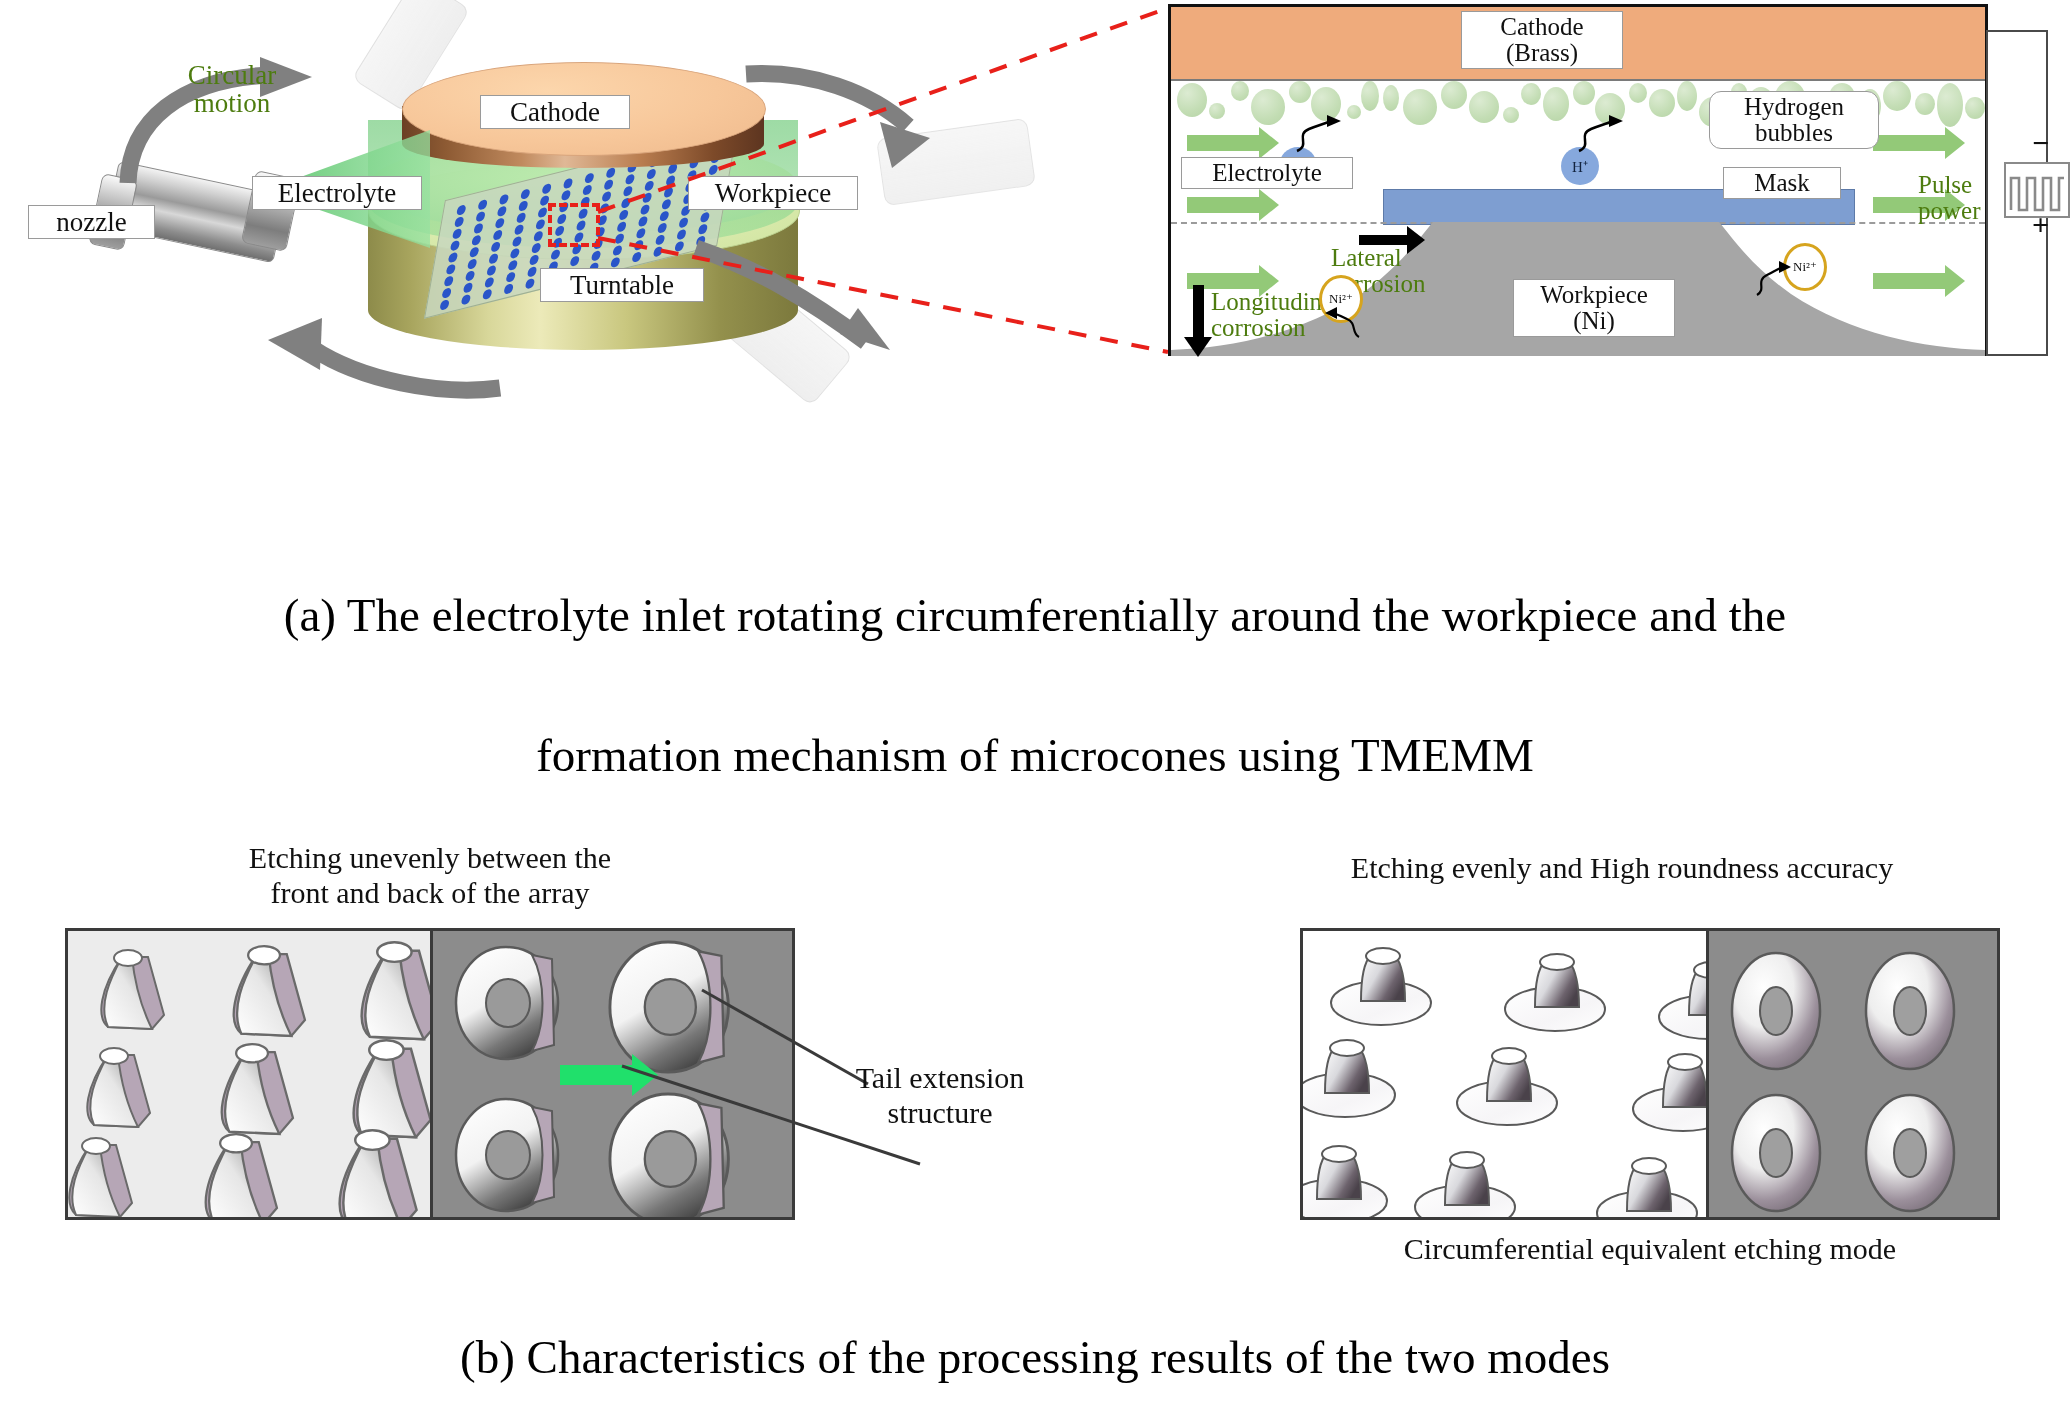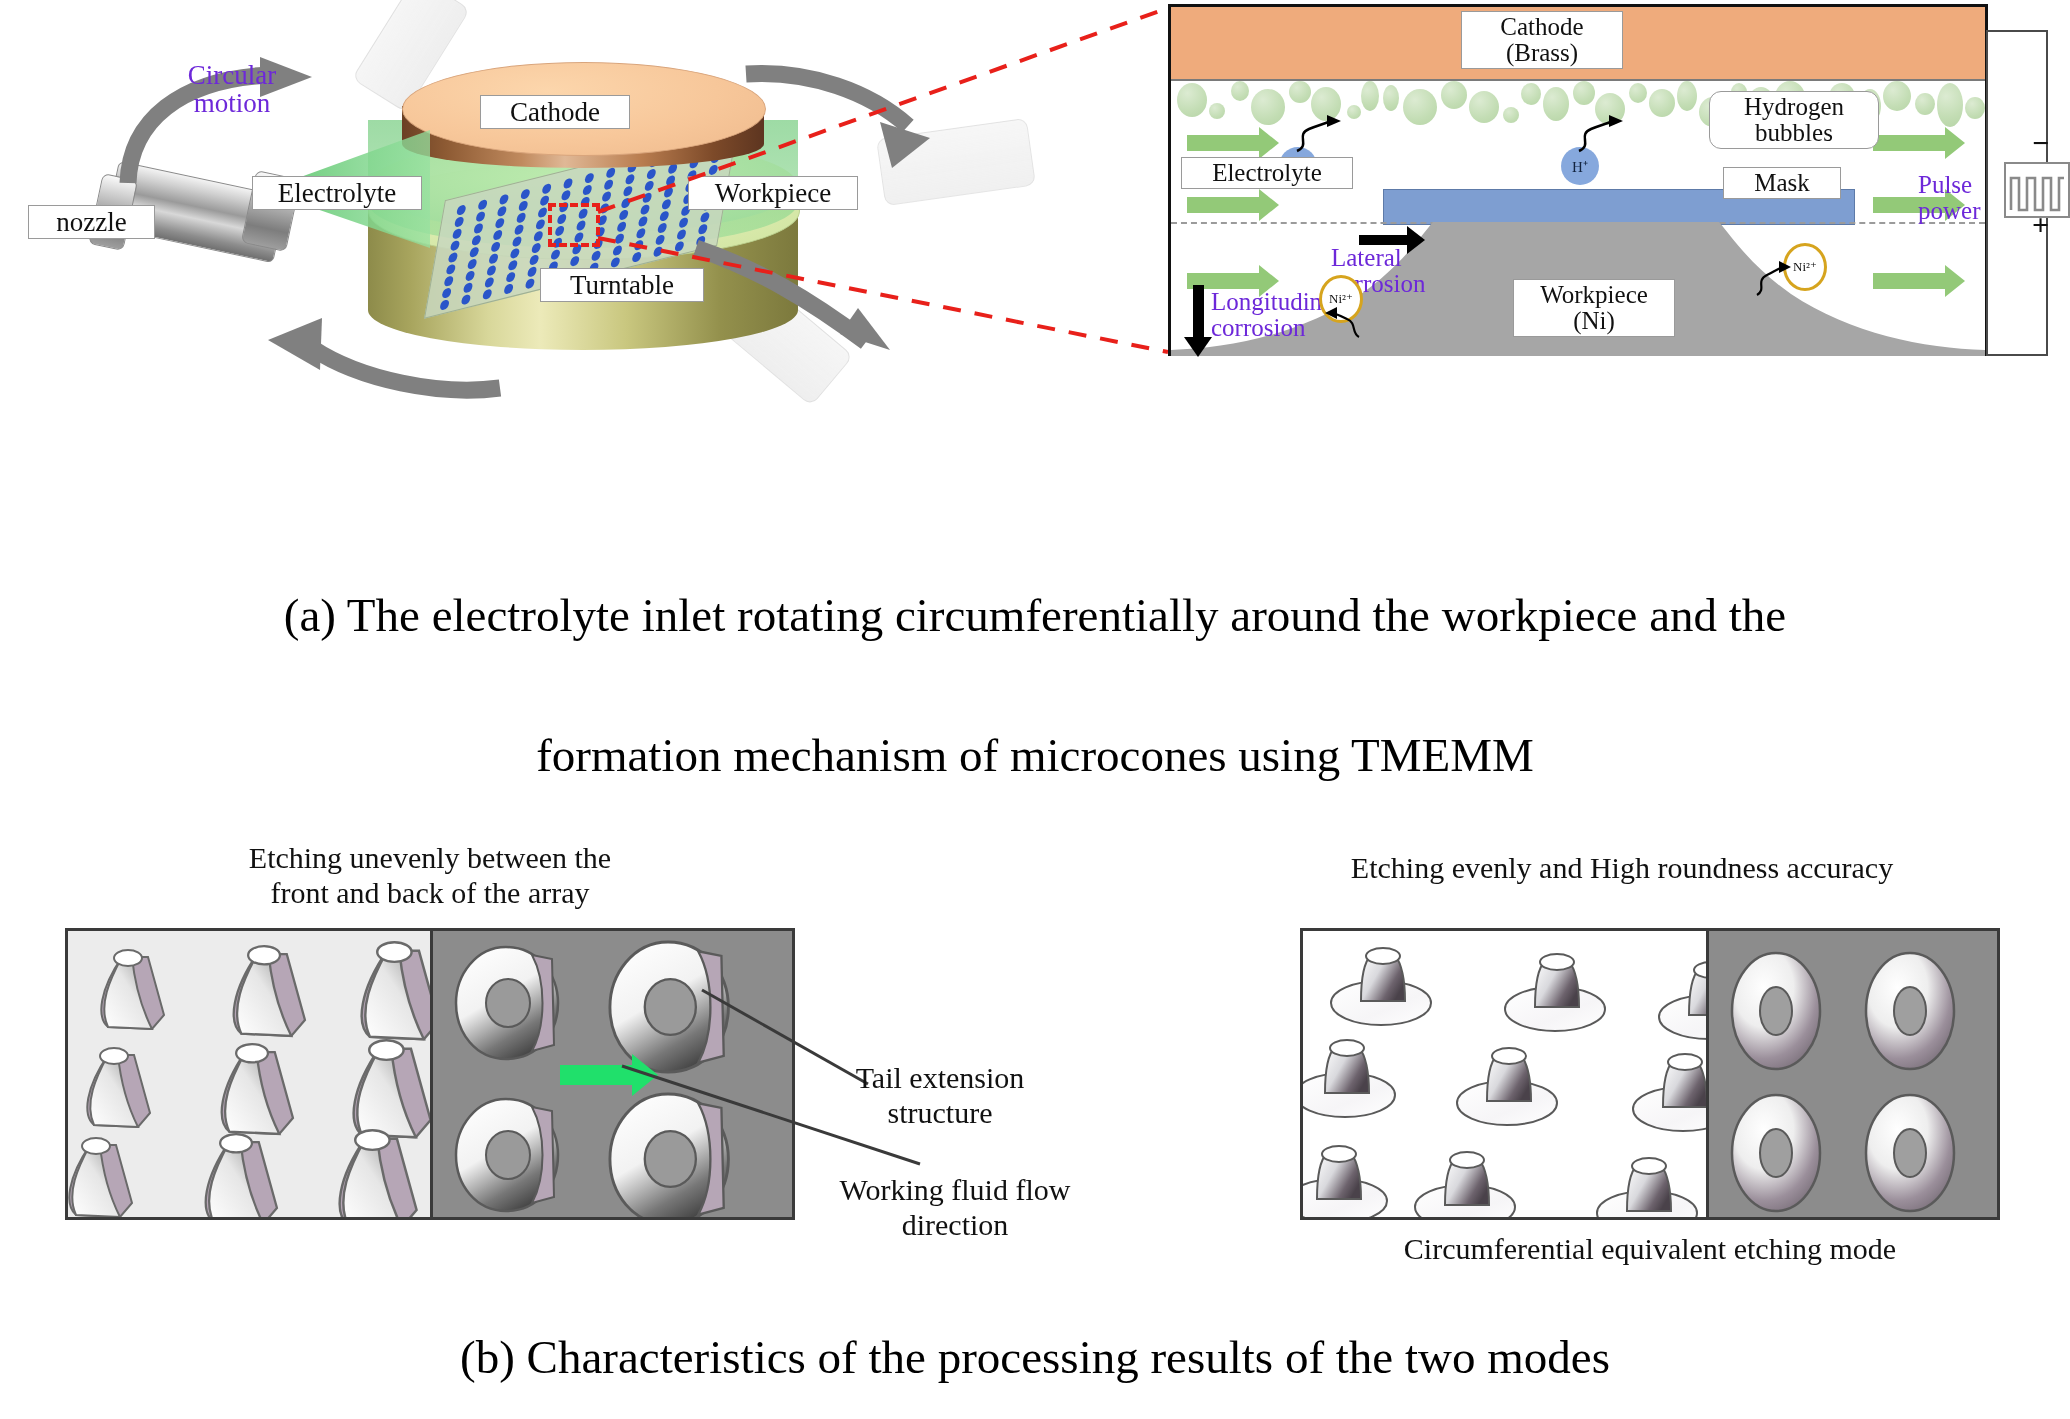--- a/index.html
+++ b/index.html
@@ -29,21 +29,21 @@
     font-size: 27px;
     line-height: 1.04;
     text-align: center;
     white-space: pre-line;
     color: #111;
   }
   .plainlabel {
     font-size: 27px;
     line-height: 1.02;
     text-align: center;
-    color: #6d28d9;
+    color: #4d7c0f;
     white-space: pre-line;
   }
 
   
   #panel-a { position: absolute; left: 0; top: 0; width: 2070px; height: 500px; }
 
   
   #schematic { position: absolute; left: 0; top: 0; width: 1160px; height: 480px; }
 
   .disc-top {
@@ -704,21 +704,20 @@
 
 
     <svg class="leader" style="left:700px; top:148px; width:180px; height:110px;" viewBox="0 0 180 110">
       <line x1="2" y1="2" x2="168" y2="96" stroke="#3a3a3a" stroke-width="3"></line>
     </svg>
     <svg class="leader" style="left:620px; top:224px; width:310px; height:110px;" viewBox="0 0 310 110">
       <line x1="2" y1="2" x2="300" y2="100" stroke="#3a3a3a" stroke-width="3"></line>
     </svg>
     <div class="anno" style="left:815px; top:220px; width:250px;">Tail extension
 structure</div>
-    <div class="anno" style="left:790px; top:332px; width:330px;">Working fluid flow direction</div>
 
     <div class="b-title" style="left:1272px; top:10px; width:700px;">Etching evenly and High  roundness accuracy</div>
 
     <div class="b-frame" style="left:1300px; top:88px; width:700px; height:292px;">
       <div class="half-white" style="width:58%; height:100%;">
         <svg class="cone-tail" style="left:24px;  top:14px;  width:108px; height:84px;" viewBox="0 0 108 84">
           <ellipse cx="54" cy="58" rx="50" ry="22" fill="url(#sg1)" stroke="#5a5a5a" stroke-width="2"></ellipse>
           <path d="M34,56 C34,28 38,16 44,10 L68,10 C74,18 78,32 78,56 Z" fill="url(#sg2)" stroke="#5a5a5a" stroke-width="2"></path>
           <ellipse cx="56" cy="11" rx="17" ry="8" fill="#fff" stroke="#5a5a5a" stroke-width="2"></ellipse>
           <defs>

